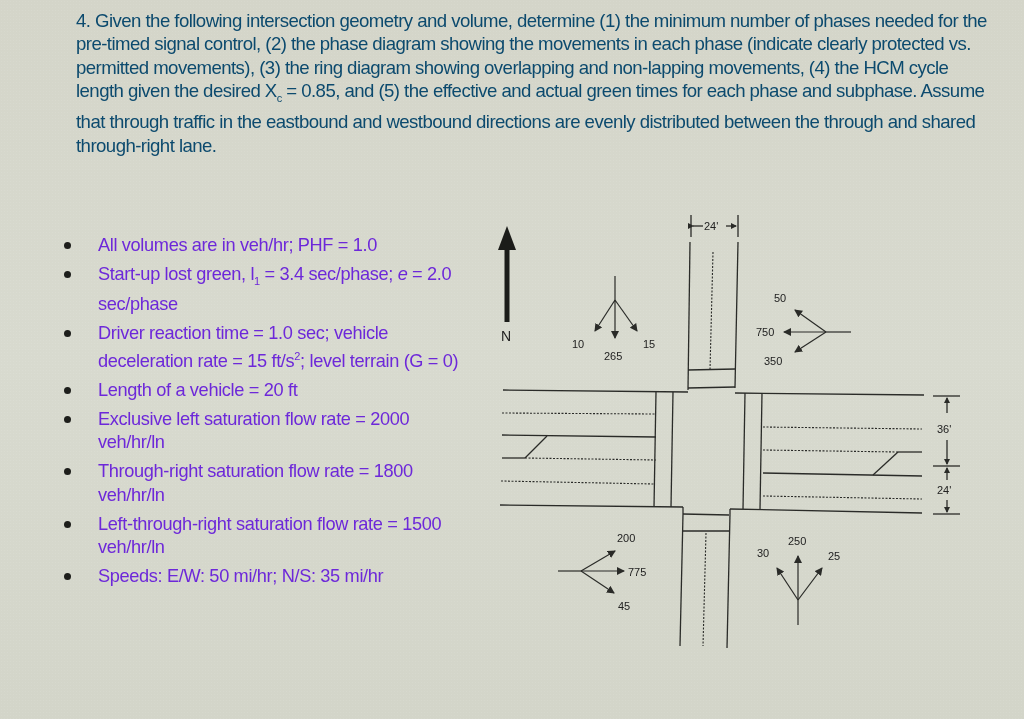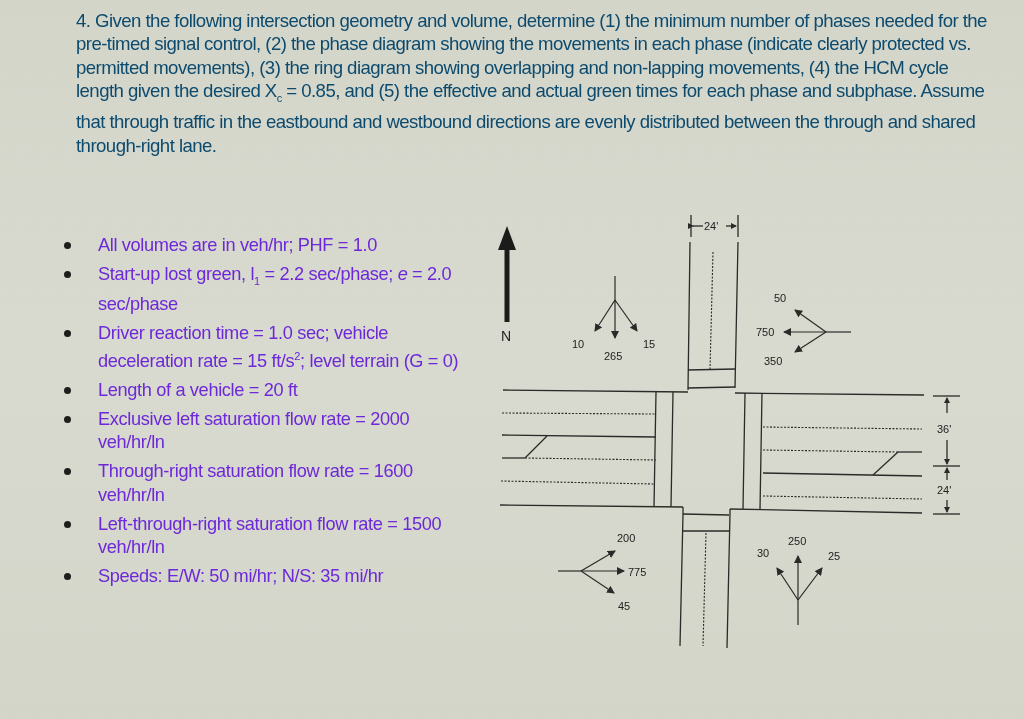--- a/index.html
+++ b/index.html
@@ -39,25 +39,25 @@
 </style>
 </head>
 <body>
 
 <div class="problem">
   <p><span>4.</span> <span>Given the following intersection geometry and volume, determine (1) the minimum number of phases needed for the pre-timed signal control, (2) the phase diagram showing the movements in each phase (indicate clearly protected vs. permitted movements), (3) the ring diagram showing overlapping and non-lapping movements, (4) the HCM cycle length given the desired X</span><sub style="font-size:11px">c</sub><span> = 0.85, and (5) the effective and actual green times for each phase and subphase.  Assume that through traffic in the eastbound and westbound directions are evenly distributed between the through and shared through-right lane.</span></p>
 </div>
 
 <ul class="bullets">
   <li><span class="dot"></span><span>All volumes are in veh/hr; PHF = 1.0</span></li>
-  <li><span class="dot"></span><span>Start-up lost green, l</span><sub style="font-size:11px">1</sub><span> = 2.2 sec/phase; </span><i>e</i><span> = 2.0 sec/phase</span></li>
+  <li><span class="dot"></span><span>Start-up lost green, l</span><sub style="font-size:11px">1</sub><span> = 3.4 sec/phase; </span><i>e</i><span> = 2.0 sec/phase</span></li>
   <li><span class="dot"></span><span>Driver reaction time = 1.0 sec; vehicle deceleration rate = 15 ft/s</span><sup style="font-size:11px">2</sup><span>; level terrain (G = 0)</span></li>
   <li><span class="dot"></span><span>Length of a vehicle = 20 ft</span></li>
   <li><span class="dot"></span><span>Exclusive left saturation flow rate = 2000 veh/hr/ln</span></li>
-  <li><span class="dot"></span><span>Through-right saturation flow rate = 1600 veh/hr/ln</span></li>
+  <li><span class="dot"></span><span>Through-right saturation flow rate = 1800 veh/hr/ln</span></li>
   <li><span class="dot"></span><span>Left-through-right saturation flow rate = 1500 veh/hr/ln</span></li>
   <li><span class="dot"></span><span>Speeds: E/W: 50 mi/hr; N/S: 35 mi/hr</span></li>
 </ul>
 
 <svg class="diagram" viewBox="0 0 1024 719" xmlns="http://www.w3.org/2000/svg">
   <defs>
     <marker id="ah" markerWidth="8" markerHeight="8" refX="7" refY="4" orient="auto" markerUnits="userSpaceOnUse">
       <path d="M0,0 L8,4 L0,8 Z" fill="#2a2b28"></path>
     </marker>
     <marker id="ahs" markerWidth="6" markerHeight="6" refX="5" refY="3" orient="auto" markerUnits="userSpaceOnUse">

